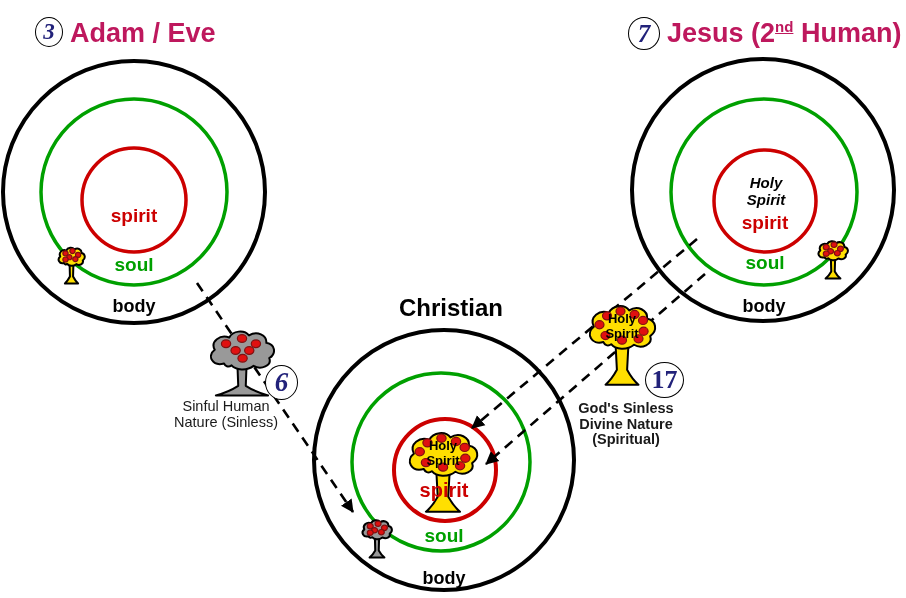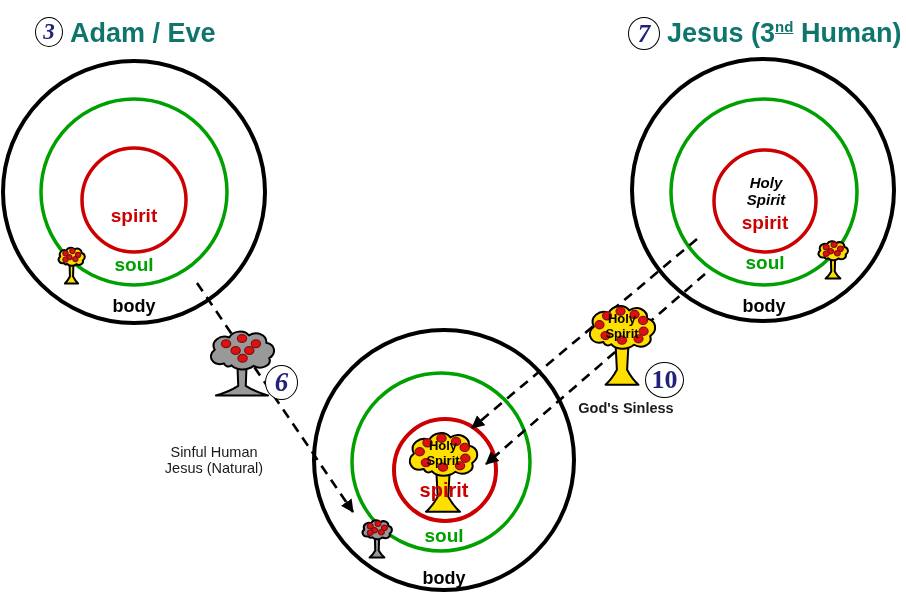--- a/index.html
+++ b/index.html
@@ -47,21 +47,21 @@
   .lbl-soul   { fill: #00a000; font-size: 19px; }
   .lbl-body   { fill: #000000; font-size: 18px; }
   .tree-label { fill: #000000; font-weight: bold; font-size: 13px; text-anchor: middle; }
   .core-label { fill: #000000; font-weight: bold; font-style: italic; font-size: 15px; text-anchor: middle; }
 
   
   .title {
     position: absolute;
     font-weight: bold;
     font-size: 27px;
-    color: #0f766e;
+    color: #be185d;
     white-space: nowrap;
     line-height: 1.0;
   }
   .title sup { font-size: 15px; line-height: 0; text-decoration: underline; }
   .title-christian {
     position: absolute;
     font-weight: bold;
     font-size: 24px;
     color: #000000;
     text-align: center;
@@ -187,31 +187,34 @@
   </svg>
 
   <div class="badge" style="left:35px; top:17px; width:28px; height:30px; font-size:23px;">
     <span>3</span>
   </div>
   <div class="title" style="left:70px; top:20px;">Adam / Eve</div>
 
   <div class="badge" style="left:628px; top:17px; width:32px; height:33px; font-size:25px;">
     <span>7</span>
   </div>
-  <div class="title" style="left:667px; top:20px;"><span>Jesus (3</span><sup>nd</sup><span> Human)</span></div>
-
+  <div class="title" style="left:667px; top:20px;"><span>Jesus (2</span><sup>nd</sup><span> Human)</span></div>
+
+  <div class="title-christian" style="left:386px; top:296px; width:130px;">Christian</div>
 
   <div class="badge" style="left:265px; top:365px; width:33px; height:35px; font-size:27px;">
     <span>6</span>
   </div>
-  <div class="note" style="left:124px; top:399px; width:180px;margin-top:46px;">
+  <div class="note" style="left:136px; top:399px; width:180px;">
     <div>Sinful Human</div>
-    <div>Jesus (Natural)</div>
+    <div>Nature (Sinless)</div>
   </div>
 
   <div class="badge" style="left:645px; top:362px; width:39px; height:36px; font-size:26px; font-style:normal;">
-    <span>10</span>
+    <span>17</span>
   </div>
   <div class="note" style="left:536px; top:401px; width:180px;font-weight:bold;">
     <div>God's Sinless</div>
+    <div>Divine Nature</div>
+    <div>(Spiritual)</div>
   </div>
 
 </div>
 
 </body></html>

